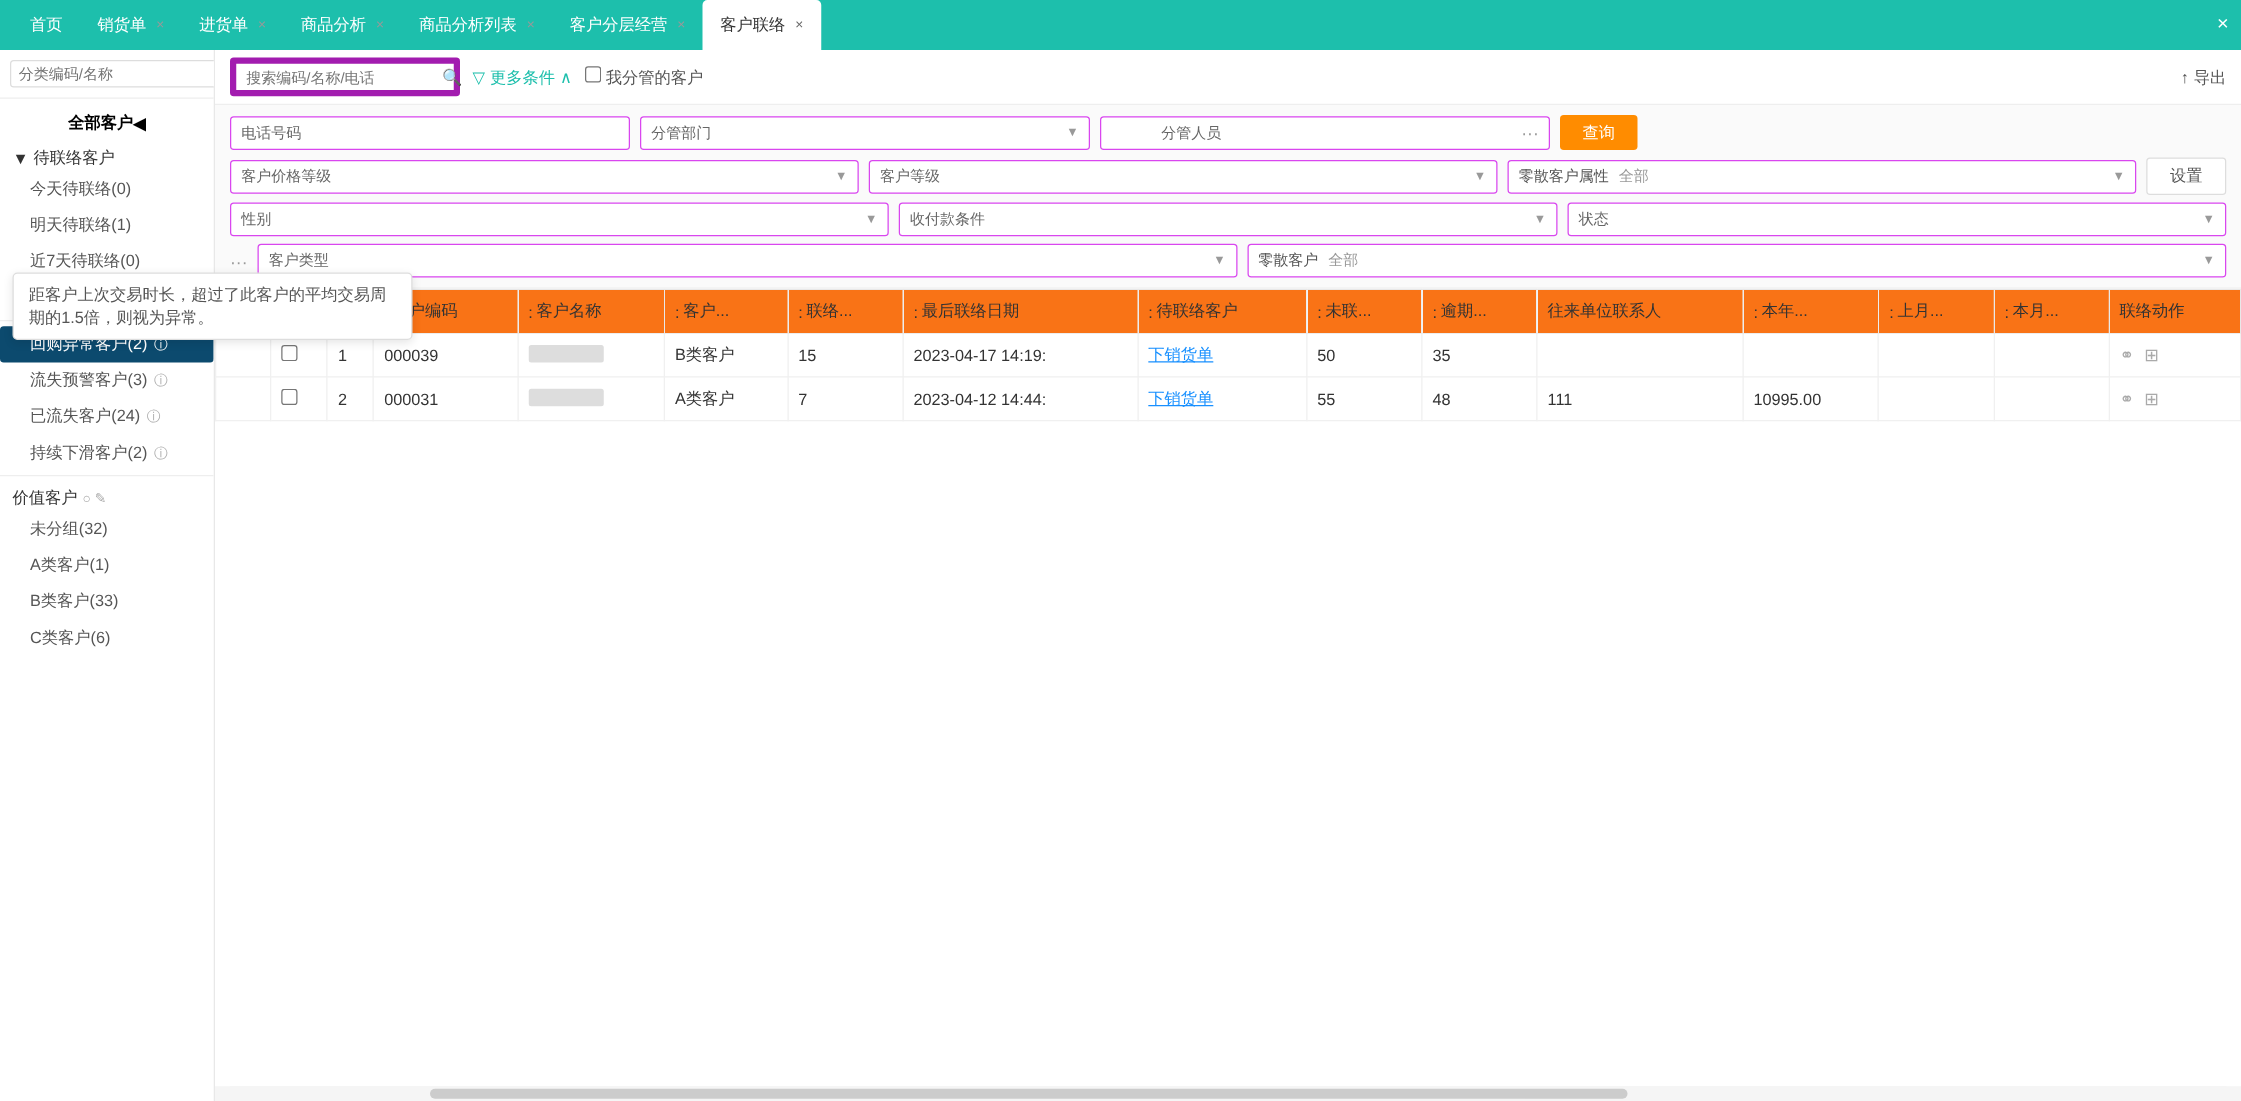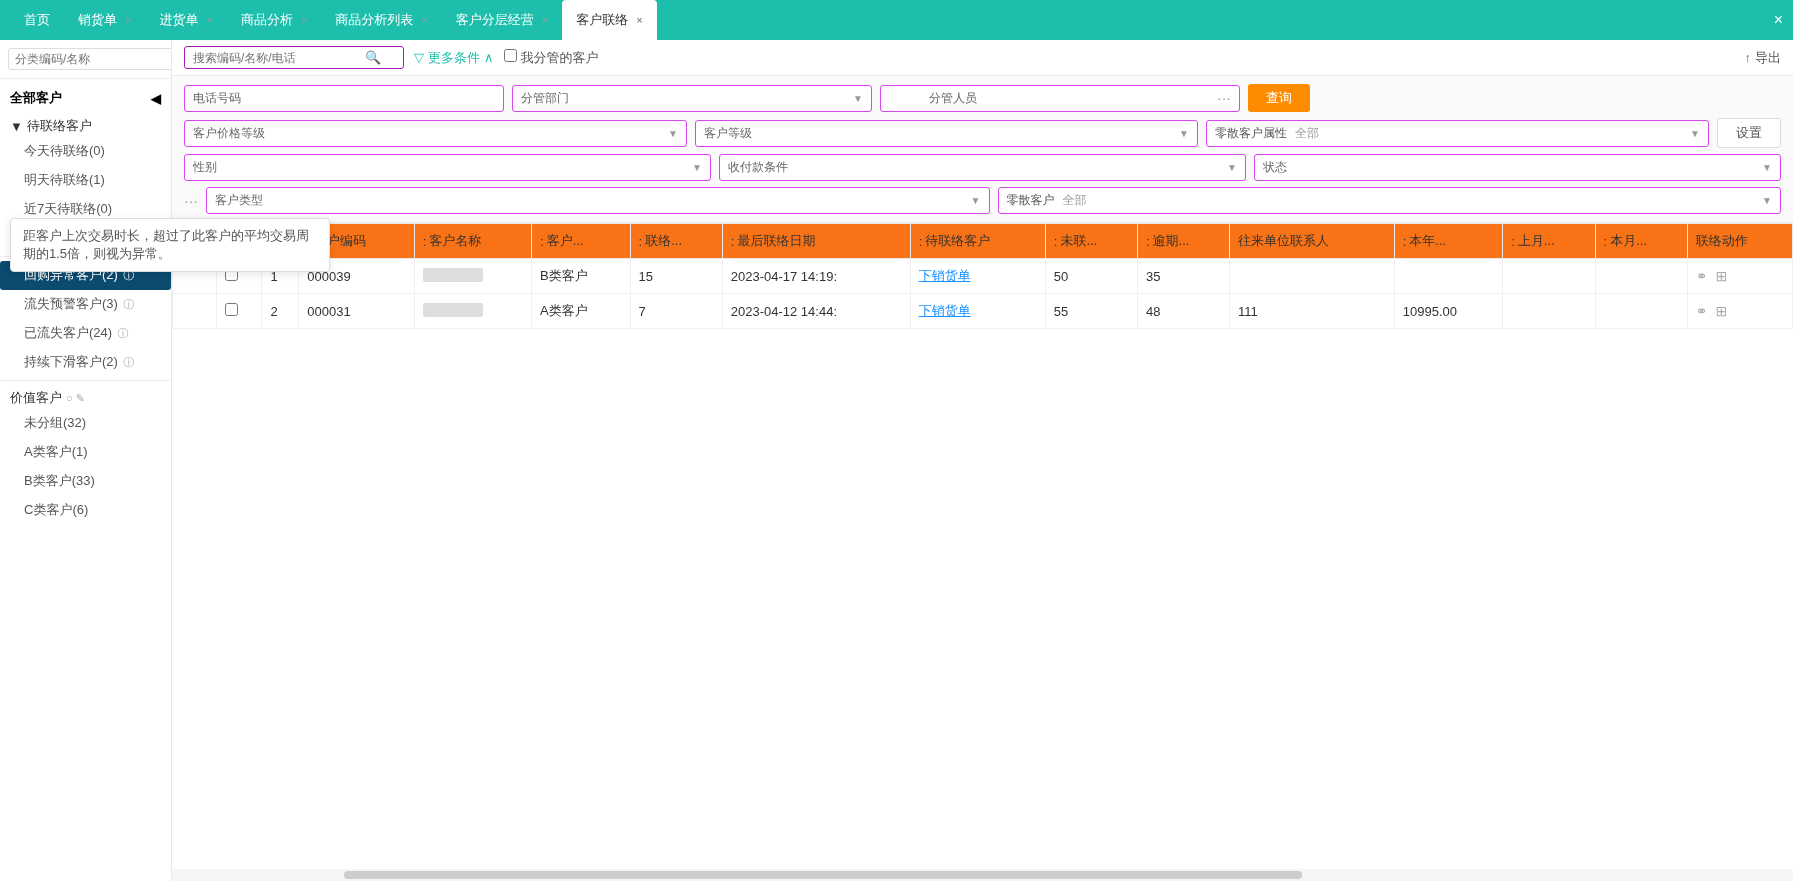--- a/index.html
+++ b/index.html
@@ -38,21 +38,21 @@
       padding: 8px; border-bottom: 1px solid #eee;
       display: flex; align-items: center; gap: 4px;
     }
     .sidebar-search input {
       flex: 1; border: 1px solid #ddd; border-radius: 3px; padding: 3px 6px;
       font-size: 12px; outline: none;
     }
     .sidebar-search .search-icon { color: #999; cursor: pointer; font-size: 14px; }
     .sidebar-tree { flex: 1; overflow-y: auto; padding: 4px 0; }
     .sidebar-header {
-      display: flex; align-items: center; justify-content: space-between;
+      display: flex; align-items: center; justify-content: center;
       padding: 6px 10px; cursor: pointer; font-weight: bold; font-size: 13px;
     }
     .sidebar-section-title {
       padding: 4px 10px 2px 10px; color: #333; font-size: 12px;
       display: flex; align-items: center; gap: 4px; cursor: pointer;
     }
     .sidebar-item {
       padding: 4px 10px 4px 24px; cursor: pointer; color: #555; font-size: 12px;
       line-height: 1.6;
     }
@@ -73,22 +73,22 @@
 
     
     .content-area { flex: 1; display: flex; flex-direction: column; overflow: hidden; }
 
     
     .filter-bar {
       background: #fff; border-bottom: 1px solid #eee;
       padding: 6px 12px; display: flex; align-items: center; gap: 10px;
     }
     .filter-bar .search-box {
-      display: flex; align-items: center; border: 1px solid #a21caf; border-radius: 3px;
-      padding: 3px 8px; gap: 12px; width: 220px;
+      display: flex; align-items: center; border: 5px solid #a21caf; border-radius: 3px;
+      padding: 3px 8px; gap: 2px; width: 184px;
     }
     .filter-bar .search-box input { border: none; outline: none; font-size: 12px; width: 160px; color: #999; }
     .filter-bar .more-filter {
       display: flex; align-items: center; gap: 4px; color: #1dbfac; cursor: pointer; font-size: 12px;
     }
     .filter-bar .my-customer {
       display: flex; align-items: flex-start; gap: 4px; font-size: 12px; color: #555; cursor: pointer;
     }
     .filter-bar .export-btn {
       margin-left: auto; display: flex; align-items: center; gap: 4px;

